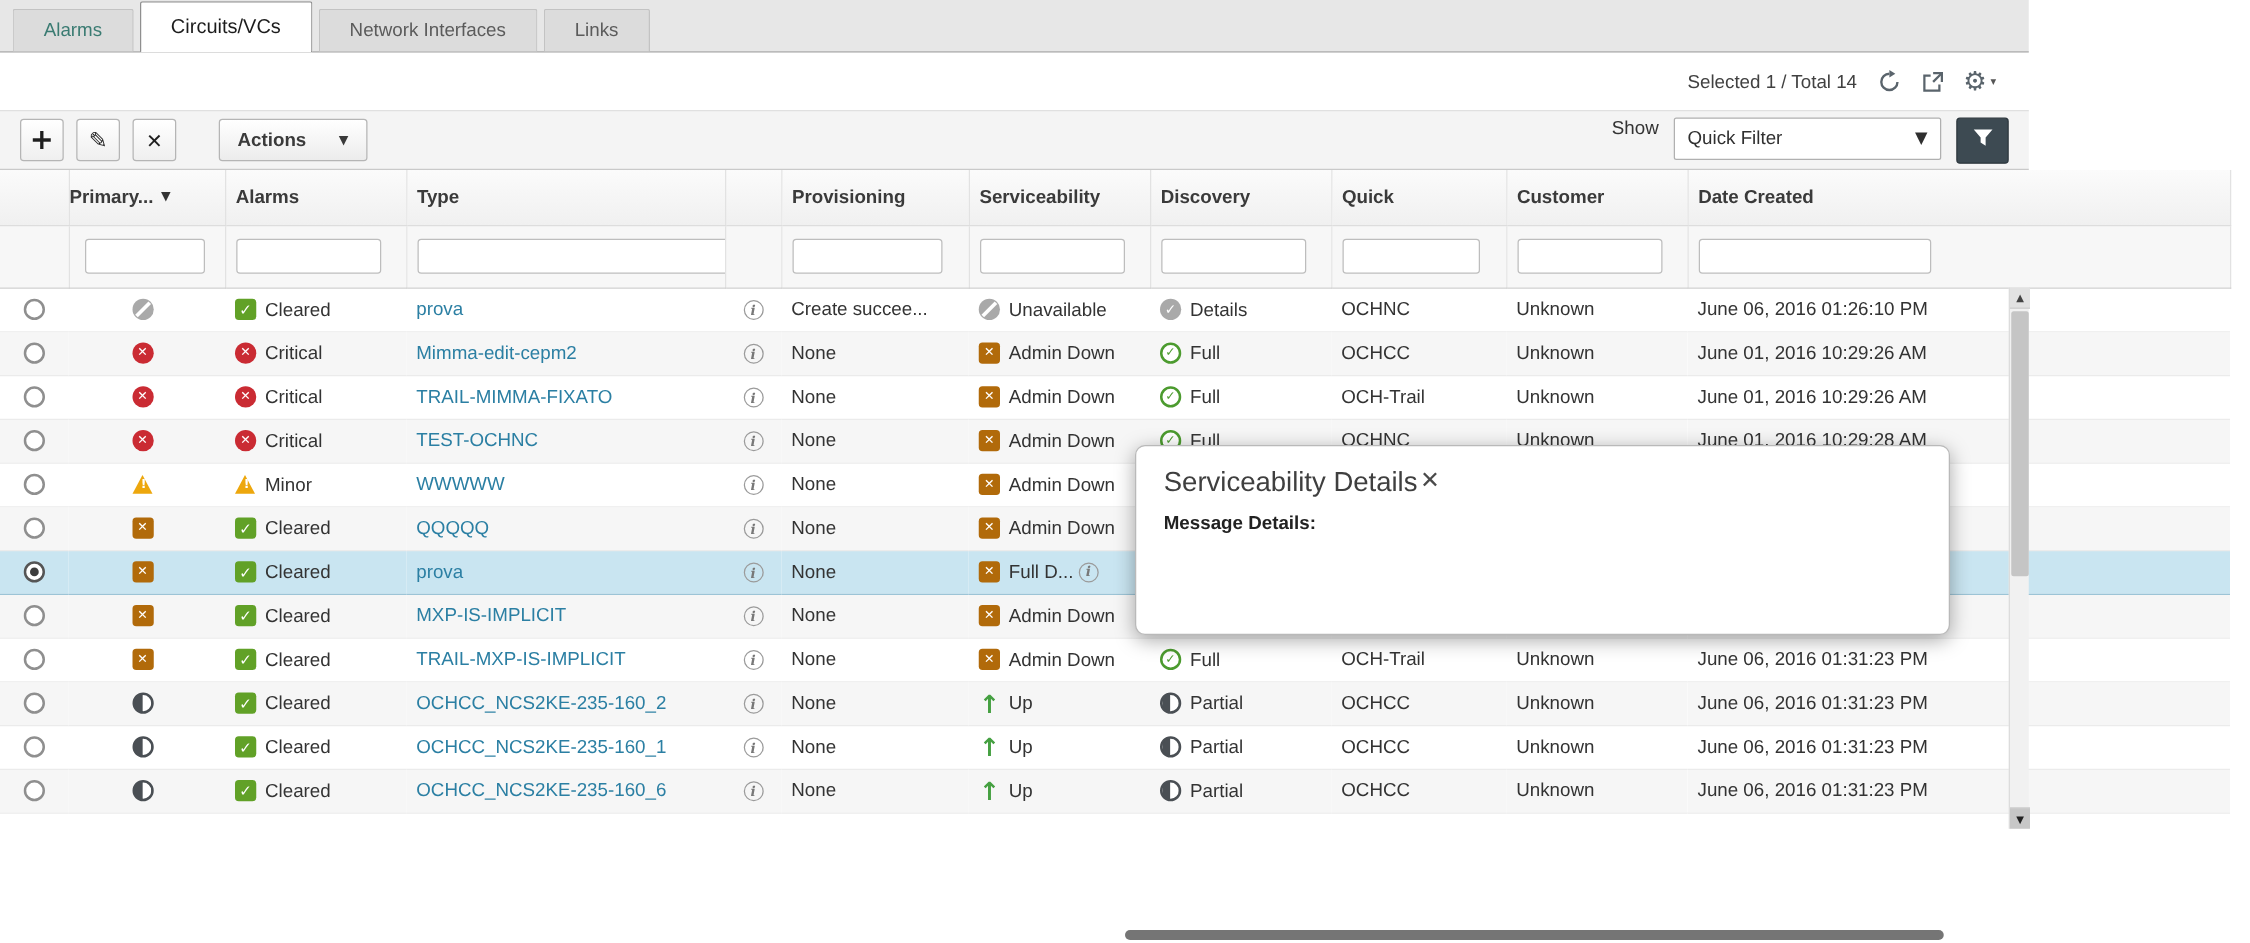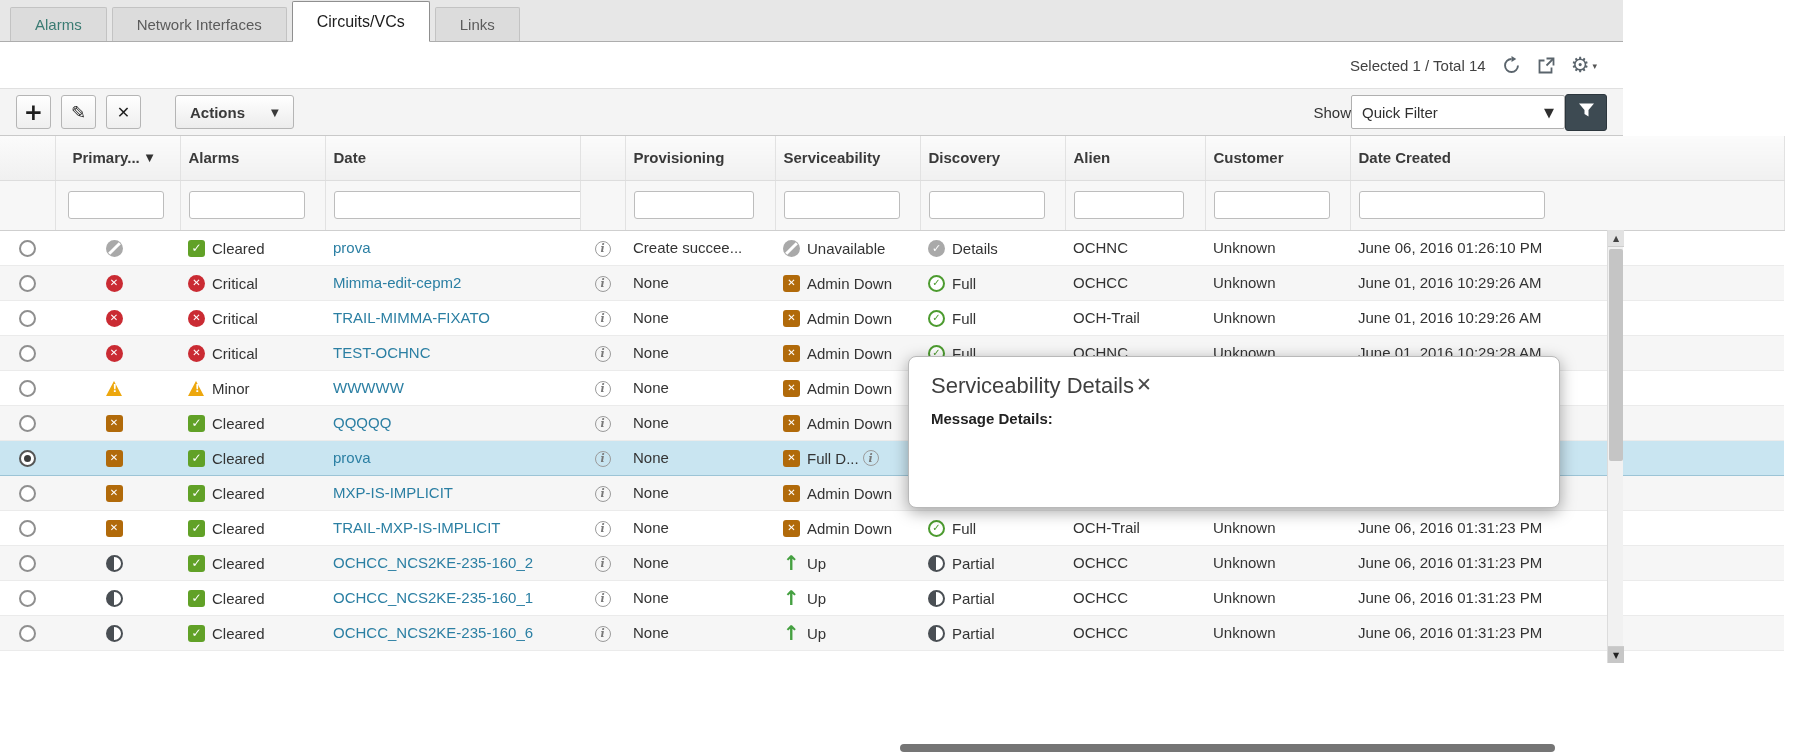--- a/index.html
+++ b/index.html
@@ -20,31 +20,31 @@
   .tiny-caret{font-family:"DejaVu Sans",sans-serif;font-size:9px;color:#555}
 
   
   .toolbar{position:absolute;top:88px;left:0;right:0;height:48px;background:#f4f4f4;border-top:1px solid #e0e0e0;border-bottom:1px solid #c9c9c9;display:flex;align-items:center;padding:0 16px}
   .tbtn{width:35px;height:34px;background:linear-gradient(#ffffff,#efefef);border:1px solid #b5b5b5;border-radius:3px;display:flex;align-items:center;justify-content:center;color:#1e1e1e;margin-right:10px;cursor:pointer;font-family:"DejaVu Sans",sans-serif}
   .tbtn.add{font-size:23px;font-weight:bold}
   .tbtn.edit{font-size:18px}
   .tbtn.del{font-size:16px;font-weight:bold}
   .actions-btn{height:34px;margin-left:24px;border:1px solid #b5b5b5;border-radius:3px;background:linear-gradient(#ffffff,#ececec);display:flex;align-items:center;gap:26px;padding:0 14px;font-size:15px;font-weight:bold;color:#3a3a3a;cursor:pointer}
   .caret{font-family:"DejaVu Sans",sans-serif;font-size:10px;color:#3a3a3a}
-  .toolbar-right{margin-left:auto;display:flex;align-items:center;}
+  .toolbar-right{margin-left:auto;display:flex;gap:12px}
   .show-label{font-size:15px;color:#333}
   .quick-filter{width:214px;height:34px;border:1px solid #b0b0b0;border-radius:2px;background:#fff;display:flex;align-items:center;justify-content:space-between;padding:0 10px;font-size:15px;color:#2f2f2f;cursor:pointer}
   .qf-caret{font-family:"DejaVu Sans",sans-serif;font-size:13px;color:#2f2f2f}
   .filter-btn{width:42px;height:37px;background:#3d4a52;border:1px solid #2c363d;border-radius:3px;display:flex;align-items:center;justify-content:center;cursor:pointer}
 
   
   .table-wrap{position:absolute;top:136px;left:0;width:1784px}
   table{border-collapse:collapse;table-layout:fixed;width:1784px;font-size:15px}
   th{height:44px;text-align:left;padding-left:8px;font-size:15px;font-weight:bold;color:#3a3a3a;background:linear-gradient(#fbfbfb,#f0f0f0);border-right:1px solid #e2e2e2;border-bottom:1px solid #ddd;white-space:nowrap;overflow:hidden}
-  th.c-primary{padding-left:17px}
+  th.c-primary{padding-left:0}
   .sort-caret{font-family:"DejaVu Sans",sans-serif;font-size:10px;color:#333;margin-left:6px;vertical-align:2px}
   .filter-row td{height:50px;background:#f7f7f7;border-right:1px solid #e2e2e2;border-bottom:1px solid #cfcfcf;padding-left:8px;white-space:nowrap}
   .flt{height:28px;border:1px solid #bdbdbd;border-radius:3px;background:#fff;padding:0 6px;font-size:14px;font-family:"Liberation Sans",sans-serif}
   .w-primary{width:96px}.w-alarms{width:116px}.w-name{width:250px}.w-prov{width:120px}
   .w-serv{width:116px}.w-disc{width:116px}.w-type{width:110px}.w-cust{width:116px}.w-date{width:186px}
 
   td{height:35px;padding-left:8px;white-space:nowrap;overflow:hidden;border-bottom:1px solid #ebebeb;background:#fff;color:#333;vertical-align:middle}
   .trow.alt td{background:#f6f6f6}
   .trow.selected td{background:#c9e5f1;border-top:1px solid #9cc4d6;border-bottom:1px solid #9cc4d6}
   .c-radio{text-align:center;padding-left:0}
@@ -100,25 +100,25 @@
 </style>
 </head>
 <body>
 
 <div class="app">
 
   <div class="tabbar">
     <div class="tab tab-teal">
         <span>Alarms</span>
       </div>
+    <div class="tab active">
+        <span>Circuits/VCs</span>
+      </div>
     <div class="tab">
         <span>Network Interfaces</span>
-      </div>
-    <div class="tab active">
-        <span>Circuits/VCs</span>
       </div>
     <div class="tab">
         <span>Links</span>
       </div>
   </div>
 
   <div class="summary-row">
     <span>Selected 1 / Total 14</span>
     <span class="sum-icon">
       <svg width="19" height="19" viewBox="0 0 20 20">
@@ -182,26 +182,26 @@
           <col style="width:145px">
           <col style="width:140px">
           <col style="width:145px">
           <col style="width:434px">
       </colgroup>
       <thead>
         <tr>
           <th></th>
           <th class="c-primary"><span>Primary...</span><span class="sort-caret">▼</span></th>
           <th><span>Alarms</span></th>
-          <th><span>Date</span></th>
+          <th><span>Type</span></th>
           <th></th>
           <th><span>Provisioning</span></th>
           <th><span>Serviceability</span></th>
           <th><span>Discovery</span></th>
-          <th><span>Alien</span></th>
+          <th><span>Quick</span></th>
           <th><span>Customer</span></th>
           <th><span>Date Created</span></th>
         </tr>
         <tr class="filter-row">
           <td></td>
           <td style="padding-left:12px"><input class="flt w-primary" style=""></td>
           <td><input class="flt w-alarms" style=""></td>
           <td><input class="flt w-name" style=""></td>
           <td></td>
           <td><input class="flt w-prov" style=""></td>

